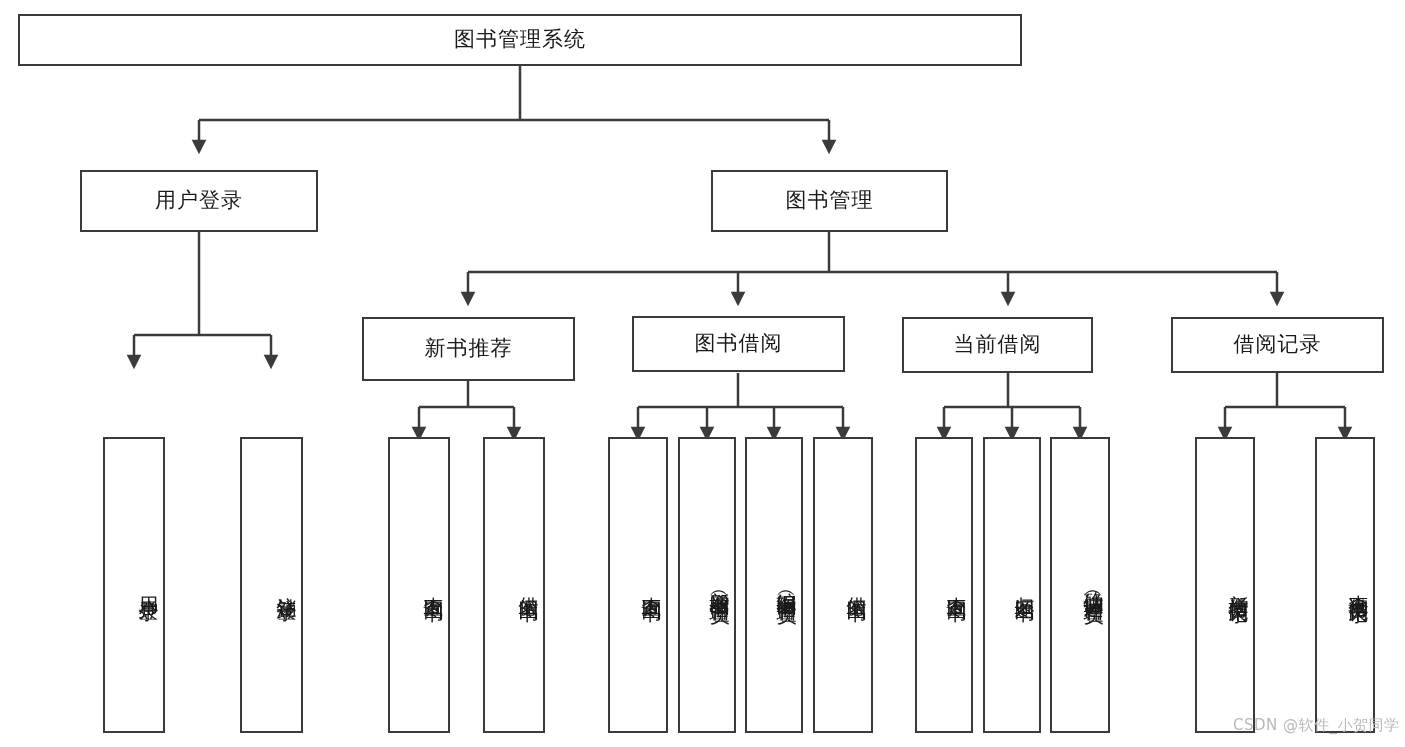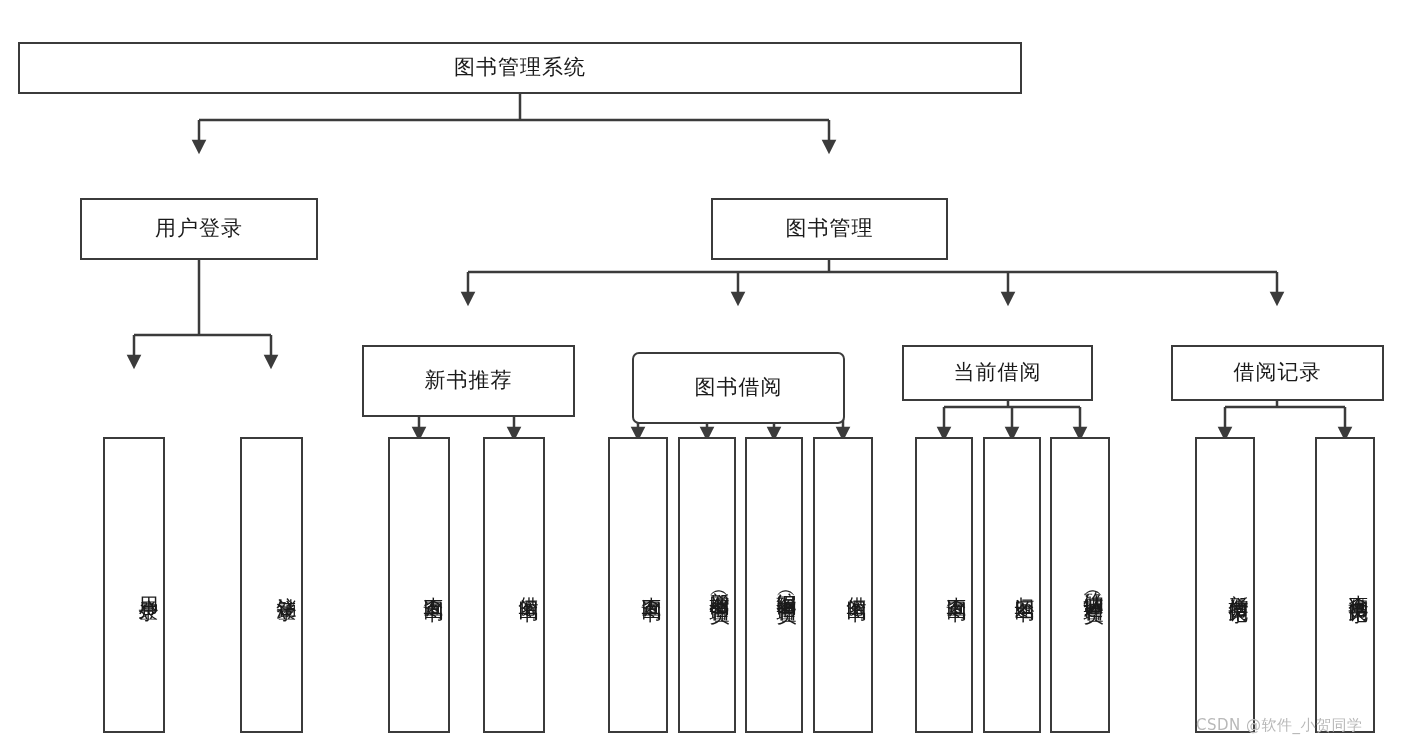--- a/index.html
+++ b/index.html
@@ -32,21 +32,20 @@
     display: flex;
     align-items: center;
     justify-content: center;
     color: #1a1a1a;
     z-index: 2;
   }
   .node.h {
     font-size: 21px;
     line-height: 1.2;
     letter-spacing: 1px;
-    margin-top: 28px;
   }
   .node.v {
     
     writing-mode: vertical-rl;
     text-orientation: upright;
     font-size: 20px;
     line-height: 1.45;
     letter-spacing: 2px;
     padding: 6px 0;
     align-items: flex-start;
@@ -59,20 +58,21 @@
     white-space: nowrap;
   }
   .watermark {
     position: absolute;
     font-size: 15px;
     color: #b9b9b9;
     letter-spacing: 0.5px;
     white-space: nowrap;
     z-index: 5;
     font-family: "DejaVu Sans", "Liberation Sans", sans-serif;
+    padding-left: 37px;
   }
 </style>
 </head>
 <body>
 
 <div id="canvas">
 
   <svg id="edges" viewBox="0 0 1405 747" width="1405" height="747" xmlns="http://www.w3.org/2000/svg">
     <defs>
       <marker id="arrow" viewBox="0 0 12 12" refX="6" refY="6" markerWidth="7" markerHeight="7" orient="auto-start-reverse">
@@ -122,24 +122,24 @@
 
   <div id="level2-layer">
       <div class="node h" style="left: 80px; top: 170px; width: 238px; height: 62px;">
         <span class="">用户登录</span>
       </div>
       <div class="node h" style="left: 711px; top: 170px; width: 237px; height: 62px;">
         <span class="">图书管理</span>
       </div>
     </div>
   <div id="level3-layer">
-      <div class="node h" style="left: 362px; top: 317px; width: 213px; height: 72px;">
+      <div class="node h" style="left: 362px; top: 317px; width: 213px; height: 64px;">
         <span class="">新书推荐</span>
       </div>
-      <div class="node h" style="left: 632px; top: 324px; width: 213px; height: 72px; border-radius: 7px;">
+      <div class="node h" style="left: 632px; top: 316px; width: 213px; height: 56px;">
         <span class="">图书借阅</span>
       </div>
       <div class="node h" style="left: 902px; top: 317px; width: 191px; height: 56px;">
         <span class="">当前借阅</span>
       </div>
       <div class="node h" style="left: 1171px; top: 317px; width: 213px; height: 56px; text-align: right;">
         <span class="">借阅记录</span>
       </div>
     </div>
   <div id="leaves-layer">

